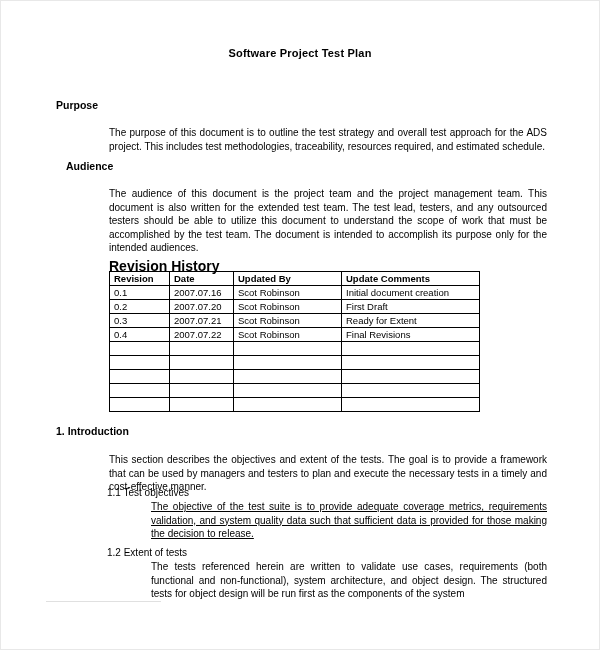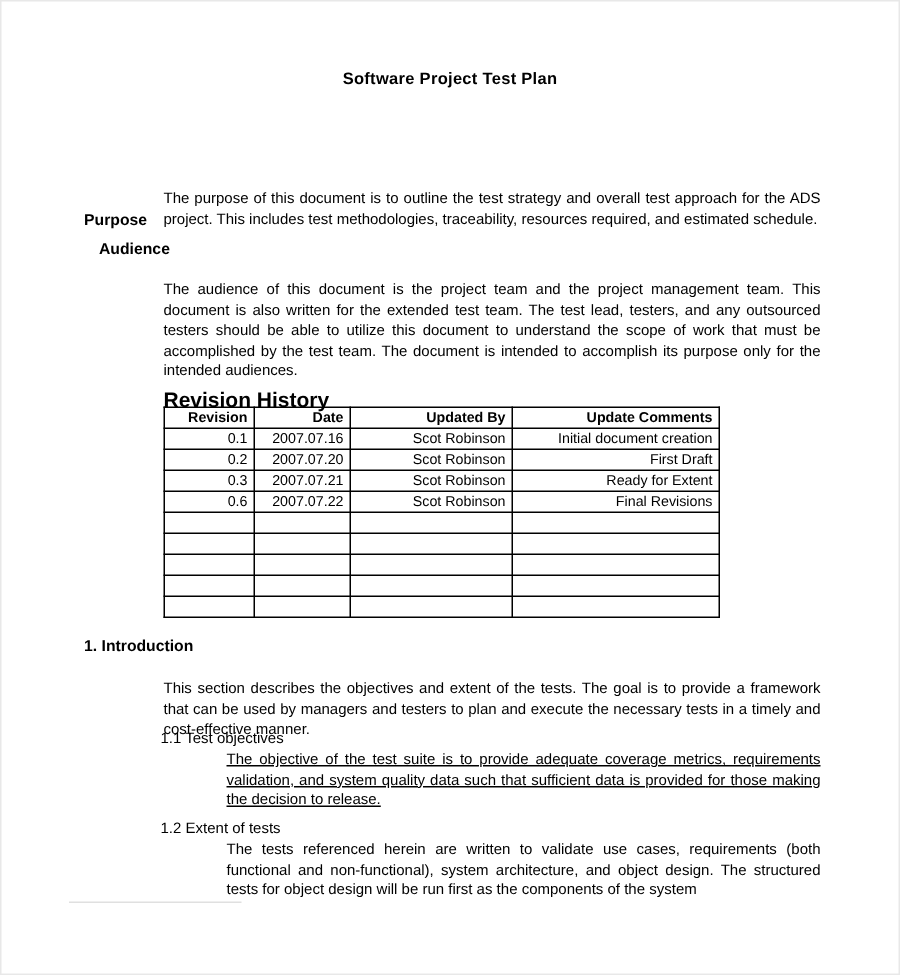--- a/index.html
+++ b/index.html
@@ -35,21 +35,21 @@
   }
 
   
   .section-heading {
     position: absolute;
     left: 55px;
     font-size: 10.5px;
     font-weight: bold;
     white-space: nowrap;
   }
-  #heading-purpose  { top: 98px; margin-top: 42px; }
+  #heading-purpose  { top: 98px; }
   #heading-audience { top: 159px; margin-left: 10px; }
   #heading-intro    { top: 424px; }
 
   
   .body-para {
     position: absolute;
     left: 108px;
     width: 438px;
     font-size: 10px;
     line-height: 13.6px;
@@ -77,21 +77,21 @@
     top: 270px;
     width: 370px;
     border-collapse: collapse;
     table-layout: fixed;
     font-size: 9.5px;
   }
   .revision-table th,
   .revision-table td {
     border: 1px solid #000000;
     padding: 1px 4px;
-    text-align: right;
+    text-align: left;
     vertical-align: top;
     height: 11px;
     line-height: 11px;
     overflow: hidden;
     white-space: nowrap;
   }
   .revision-table th {
     font-weight: bold;
   }
   .col-revision { width: 60px; }
@@ -175,21 +175,21 @@
         <td>Scot Robinson</td>
         <td>First Draft</td>
       </tr>
       <tr>
         <td>0.3</td>
         <td>2007.07.21</td>
         <td>Scot Robinson</td>
         <td>Ready for Extent</td>
       </tr>
       <tr>
-        <td>0.6</td>
+        <td>0.4</td>
         <td>2007.07.22</td>
         <td>Scot Robinson</td>
         <td>Final Revisions</td>
       </tr>
       <tr>
         <td></td>
         <td></td>
         <td></td>
         <td></td>
       </tr>

